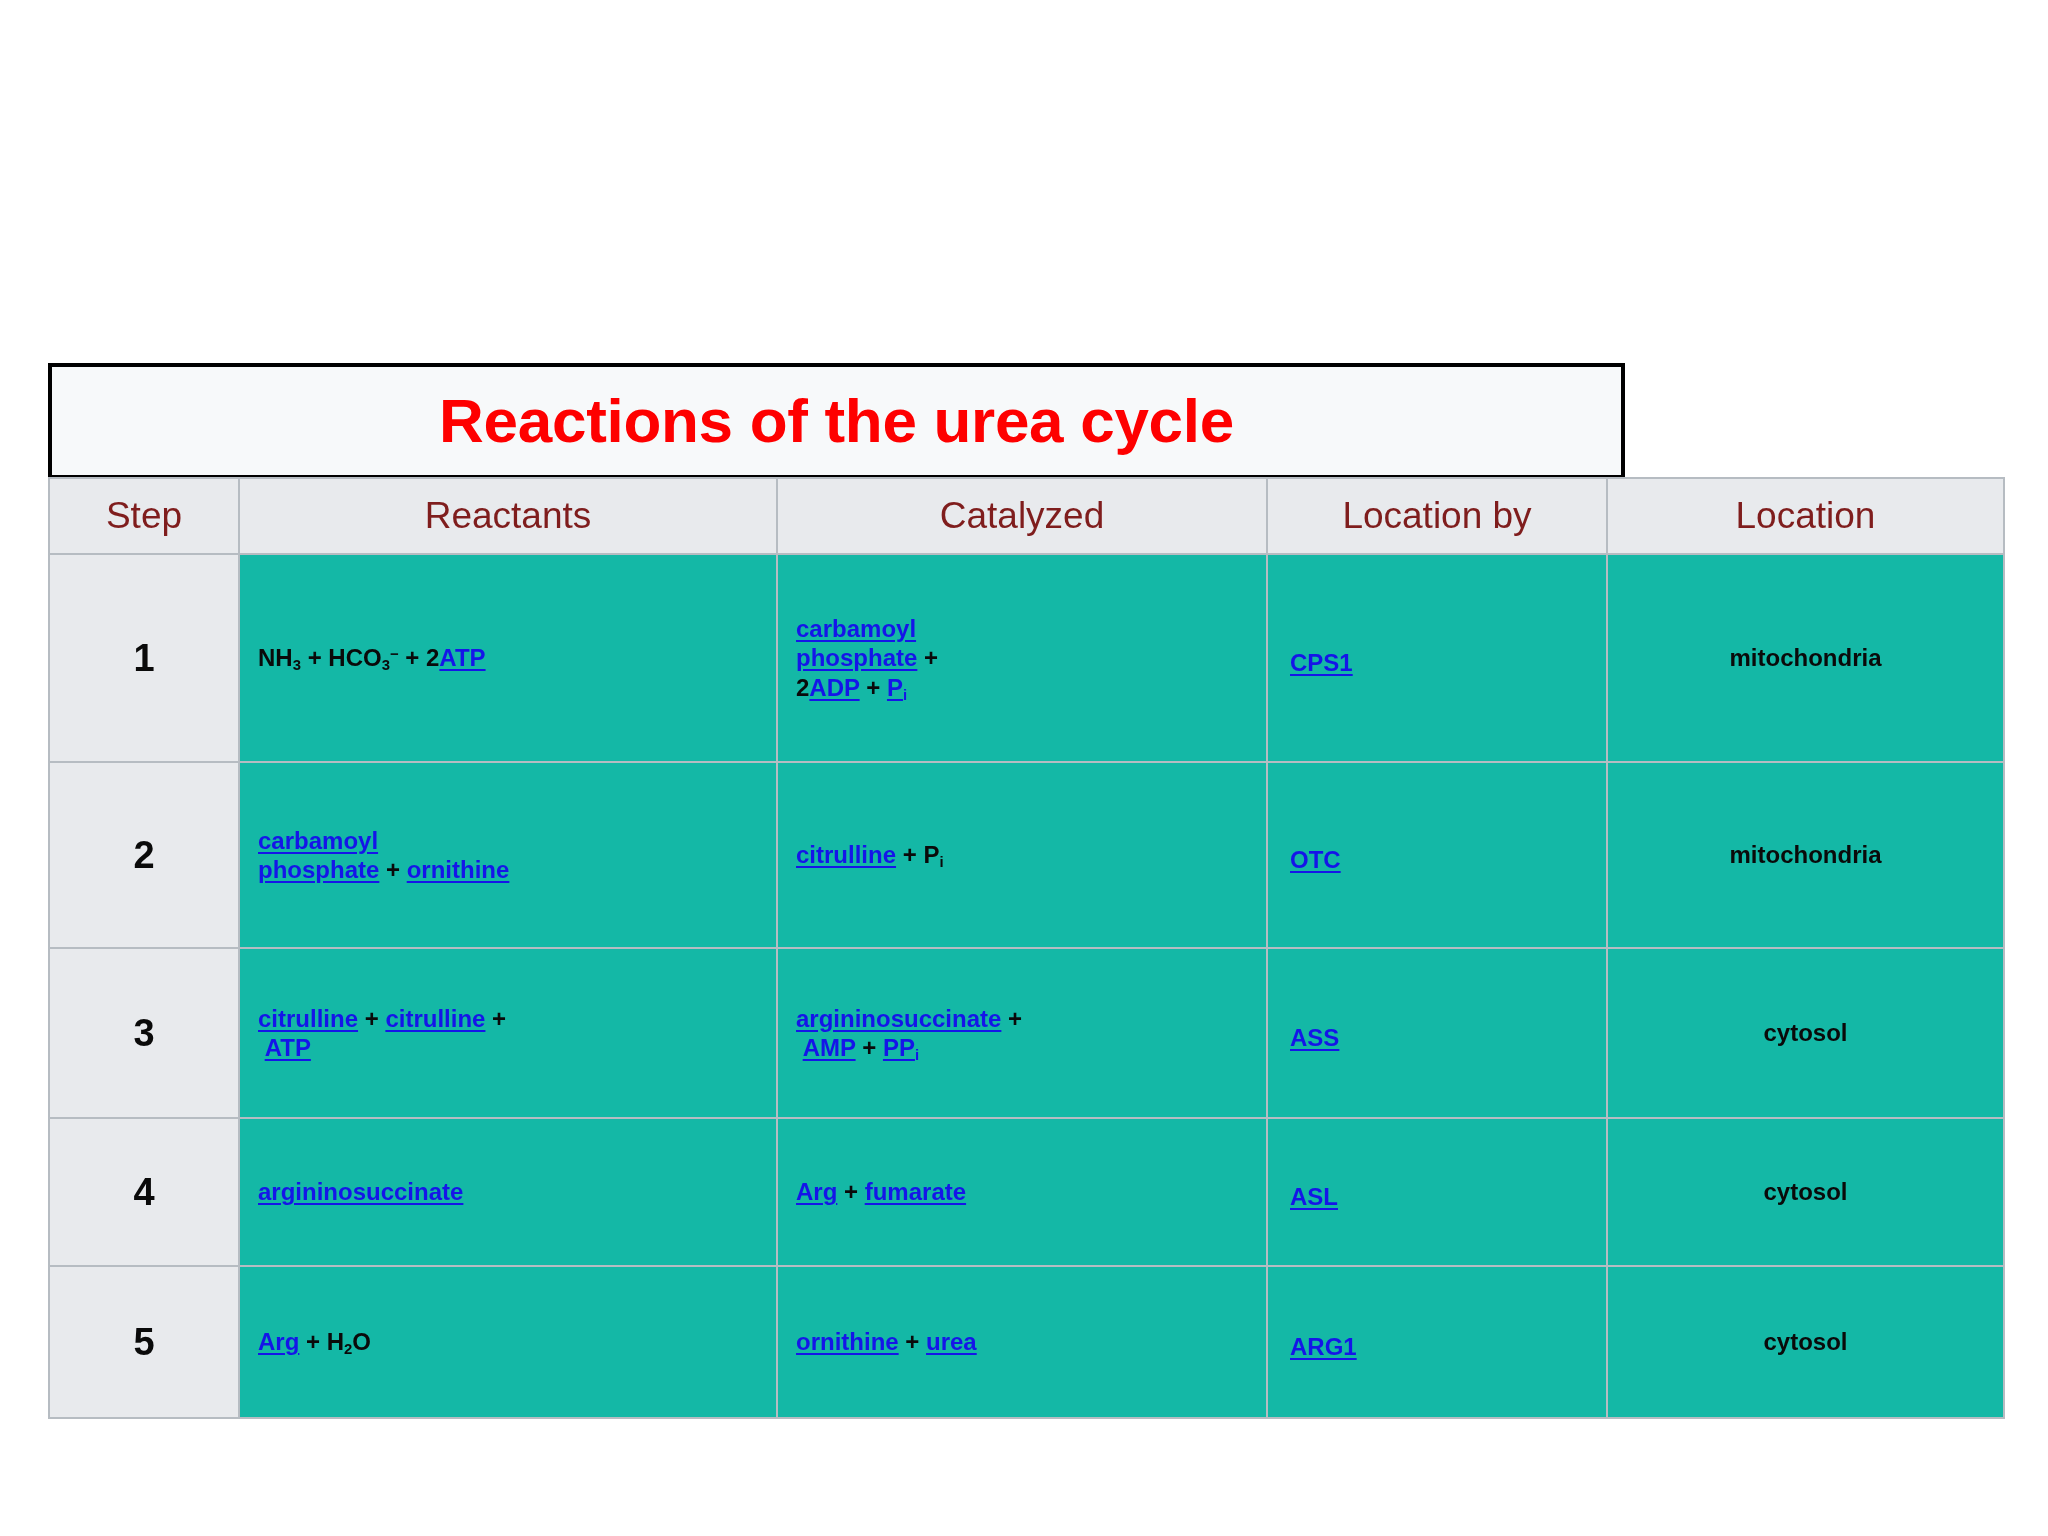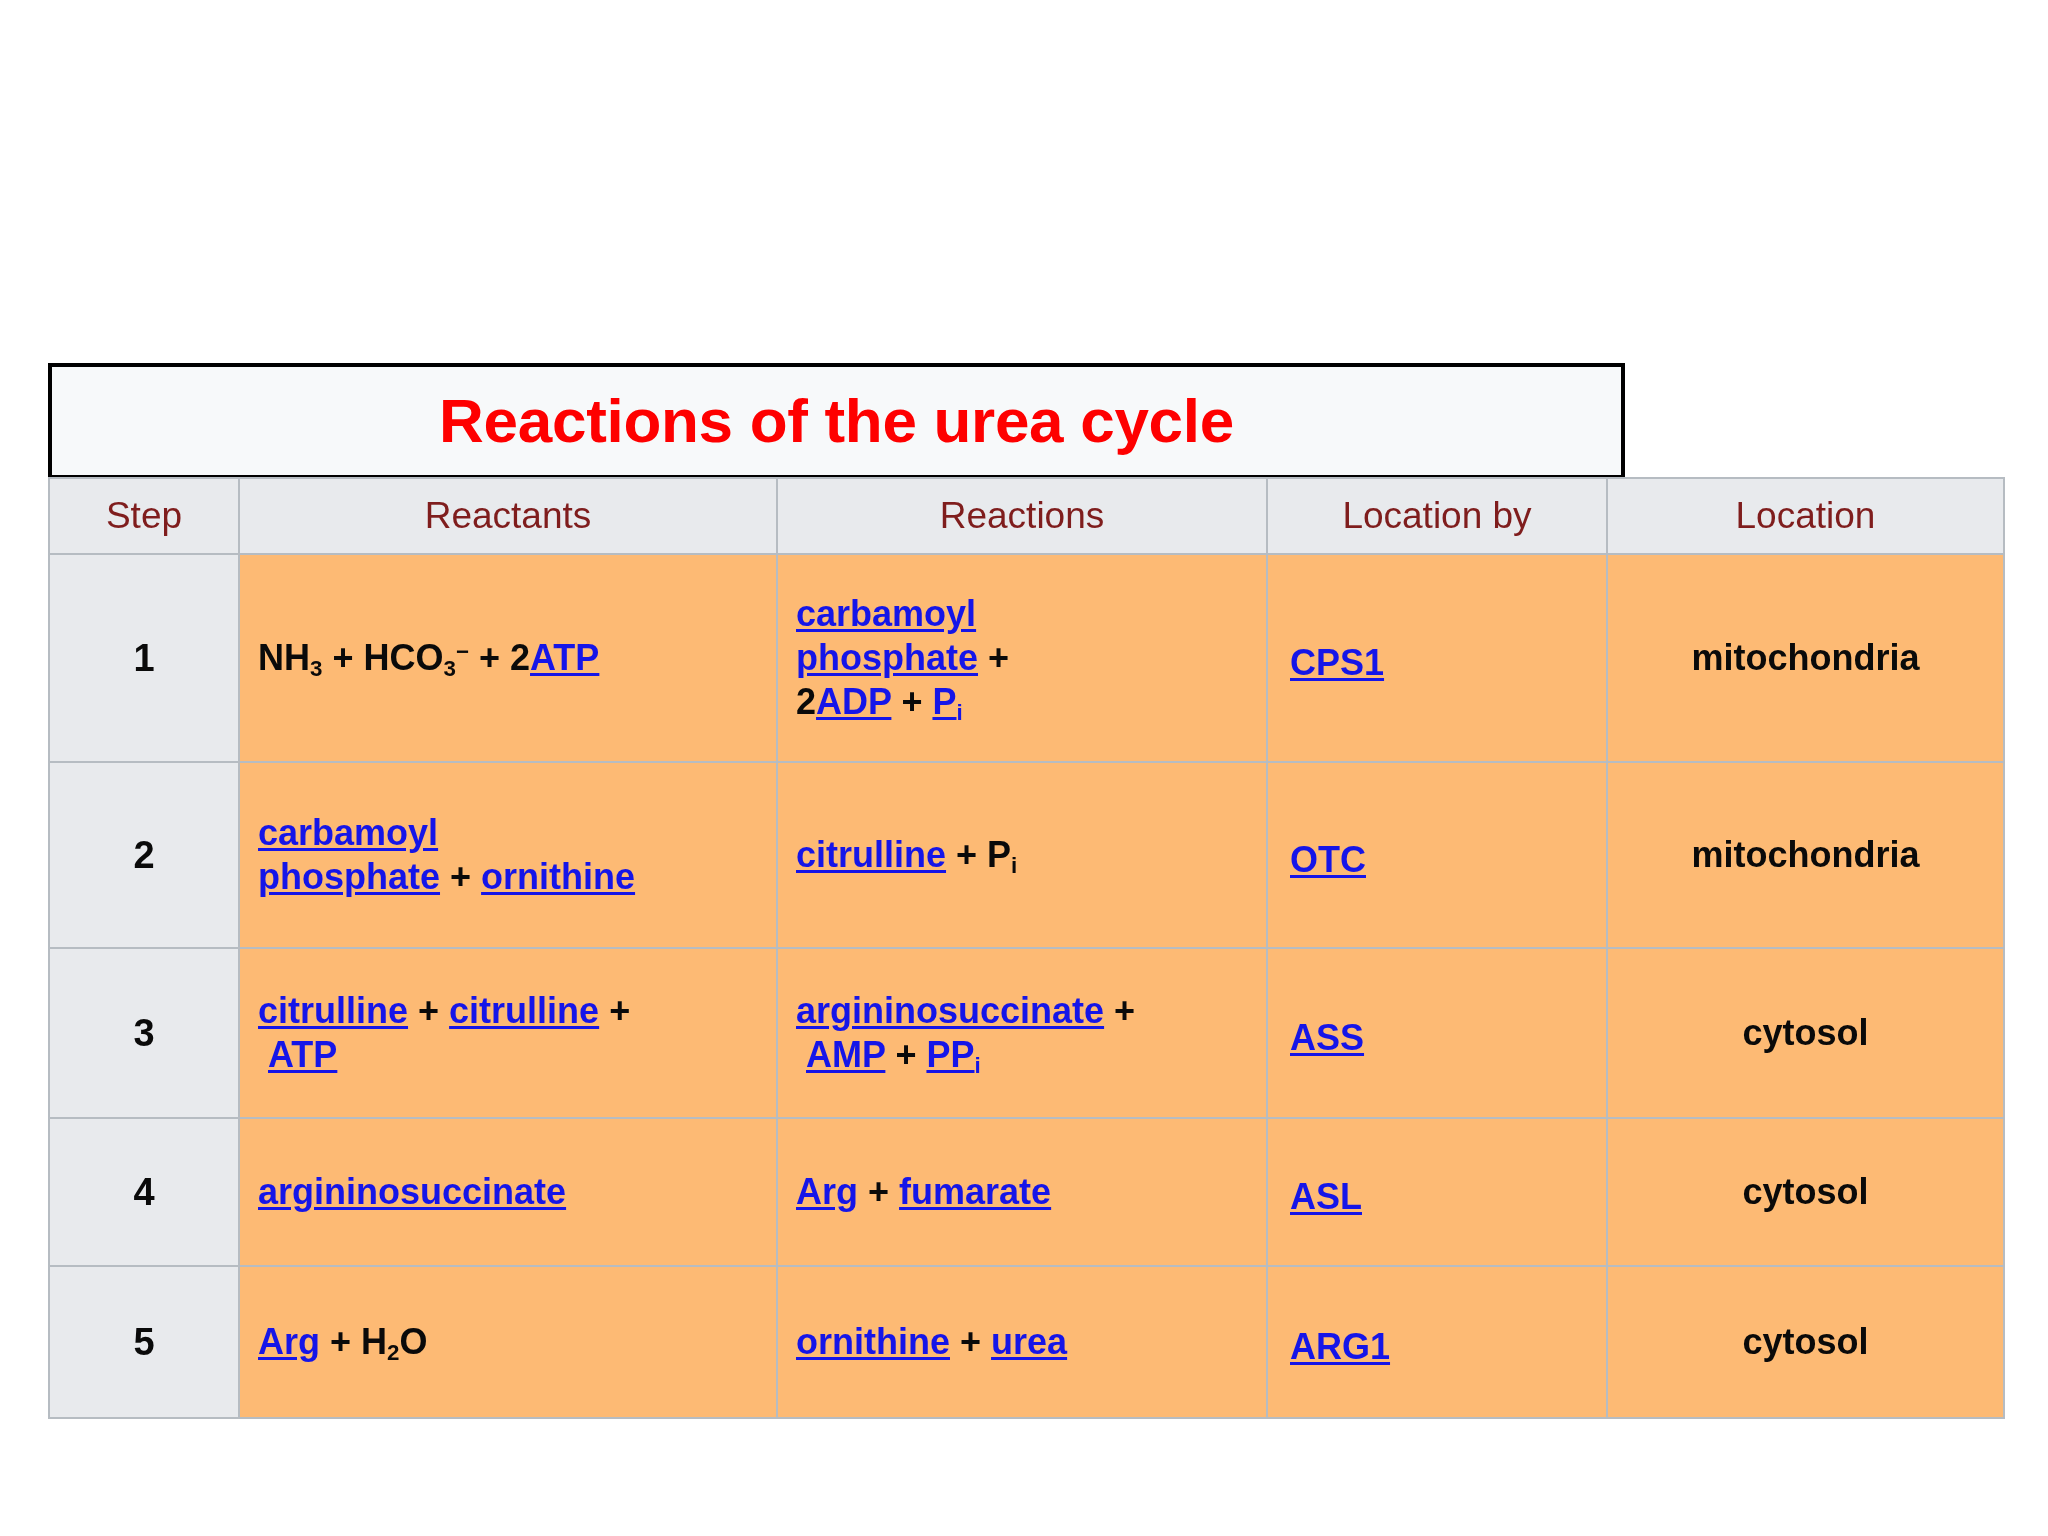--- a/index.html
+++ b/index.html
@@ -70,22 +70,22 @@
     background: #e8eaed;
     height: 74px;
     color: #7f1d1d;
     font-size: 37px;
     font-weight: normal;
     text-align: center;
     line-height: 1.1;
   }
 
   tbody td {
-    background: #fdba74;
-    font-size: 36px;
+    background: #14b8a6;
+    font-size: 24px;
     font-weight: bold;
     color: #0a0a0a;
     line-height: 1.22;
   }
   tbody td.step {
     background: #e8eaed;
     text-align: center;
     font-size: 38px;
     font-weight: bold;
   }
@@ -149,21 +149,21 @@
         <col class="col-react">
         <col class="col-prod">
         <col class="col-cat">
         <col class="col-loc">
       </colgroup>
 
       <thead>
         <tr>
           <th>Step</th>
           <th>Reactants</th>
-          <th>Reactions</th>
+          <th>Catalyzed</th>
           <th>Location by</th>
           <th>Location</th>
         </tr>
       </thead>
 
       <tbody>
 
         <tr class="r1">
           <td class="step">1</td>
 

